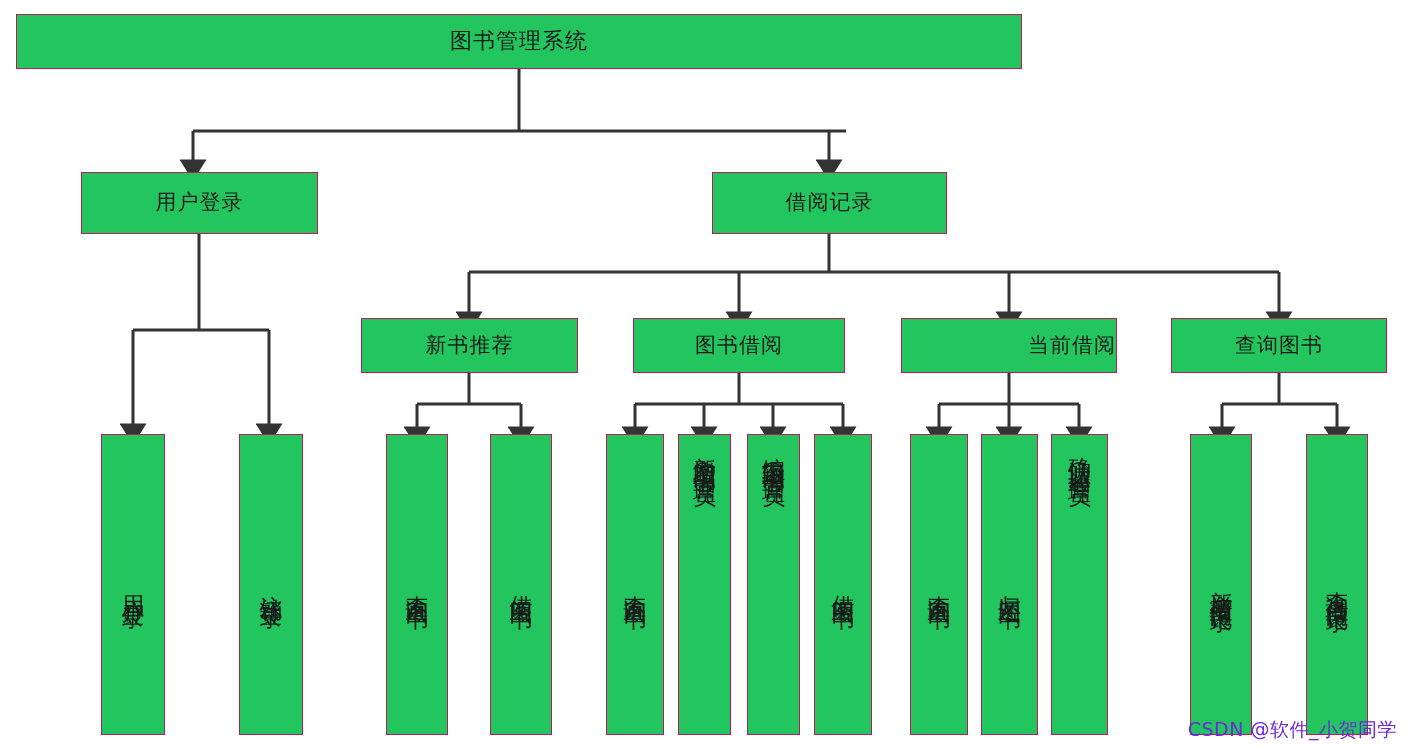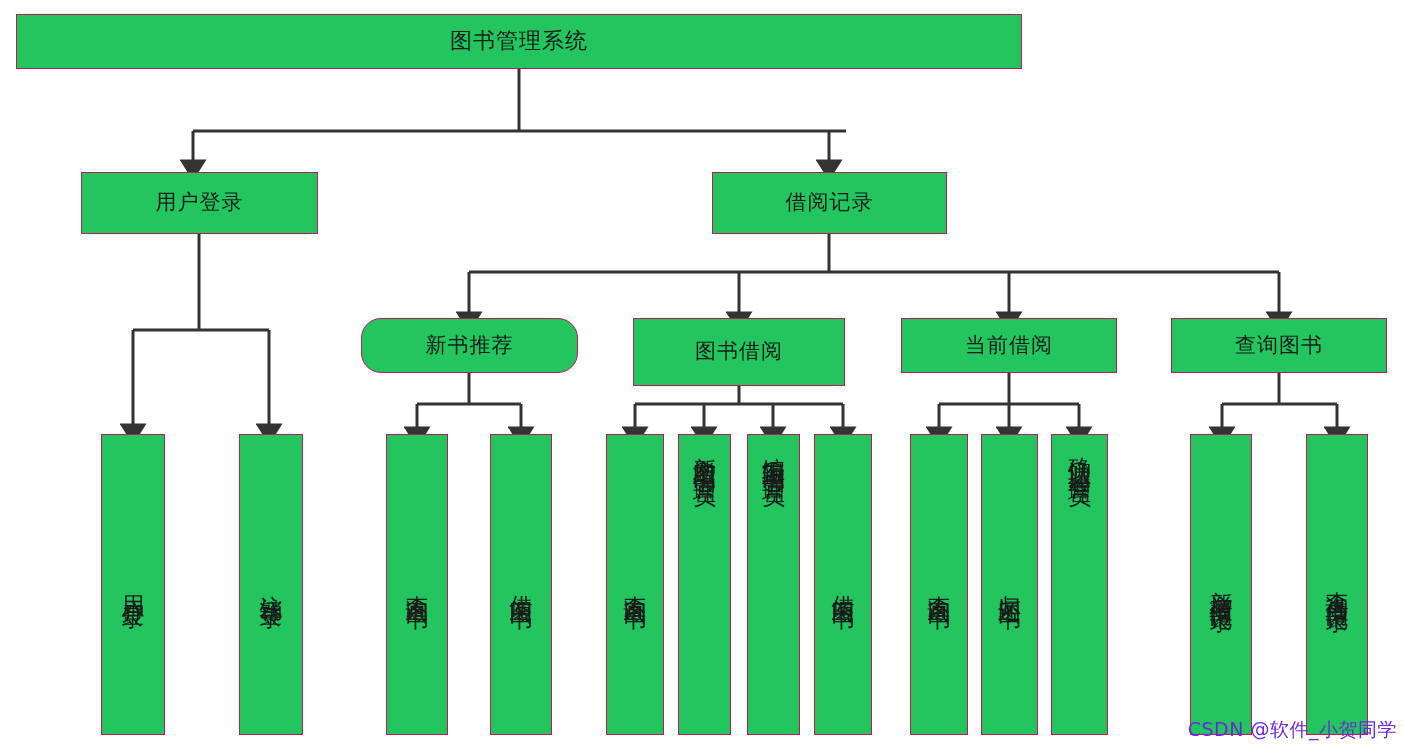--- a/index.html
+++ b/index.html
@@ -139,29 +139,29 @@
   </div>
 
   <div class="node horiz" style="left:81px; top:172px; width:237px; height:62px;">
     <span class="node-label">用户登录</span>
   </div>
 
   <div class="node horiz" style="left:712px; top:172px; width:235px; height:62px;">
     <span class="node-label">借阅记录</span>
   </div>
 
-  <div class="node horiz" style="left:361px; top:318px; width:217px; height:55px;border-radius:20px;">
+  <div class="node horiz" style="left:361px; top:318px; width:217px; height:55px;">
     <span class="node-label">新书推荐</span>
   </div>
 
-  <div class="node horiz" style="left:633px; top:318px; width:212px; height:68px;">
+  <div class="node horiz" style="left:633px; top:318px; width:212px; height:55px;">
     <span class="node-label">图书借阅</span>
   </div>
 
-  <div class="node horiz" style="left:901px; top:318px; width:216px; height:55px;">
+  <div class="node horiz" style="left:901px; top:318px; width:216px; height:55px;justify-content:flex-end;">
     <span class="node-label">当前借阅</span>
   </div>
 
   <div class="node horiz" style="left:1171px; top:318px; width:216px; height:55px;">
     <span class="node-label">查询图书</span>
   </div>
 
   <div class="node vert centered" style="left:101px; top:434px; width:64px; height:301px;">
     <span class="node-label">用户登录</span>
   </div>

